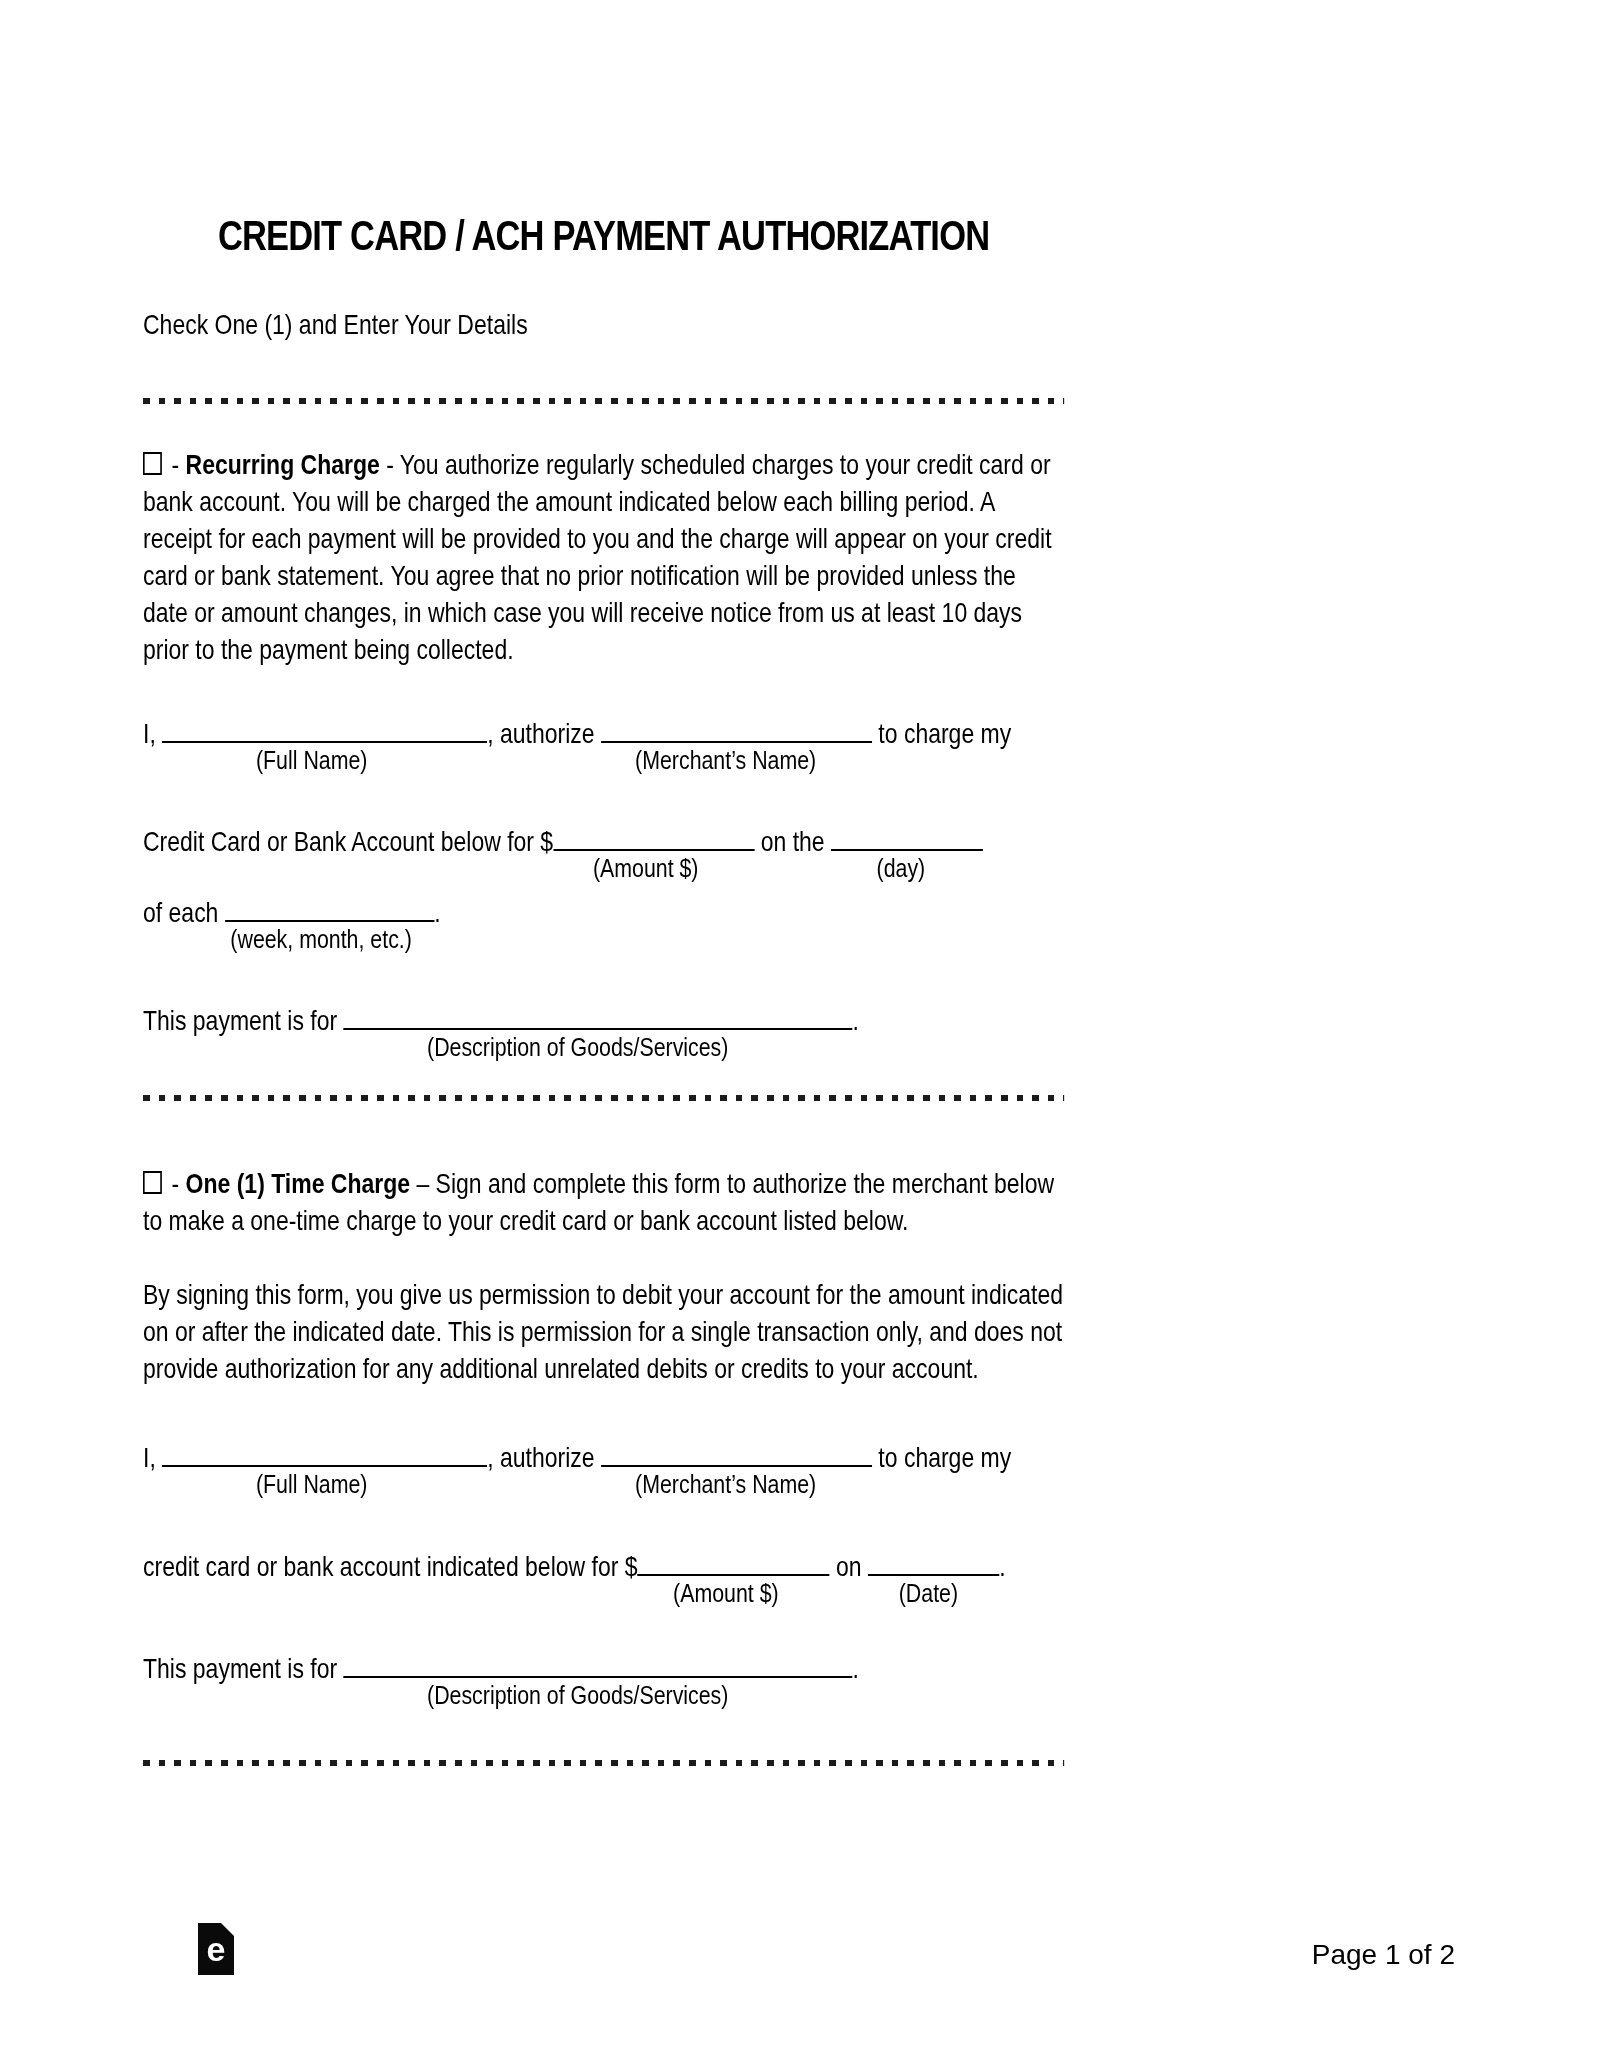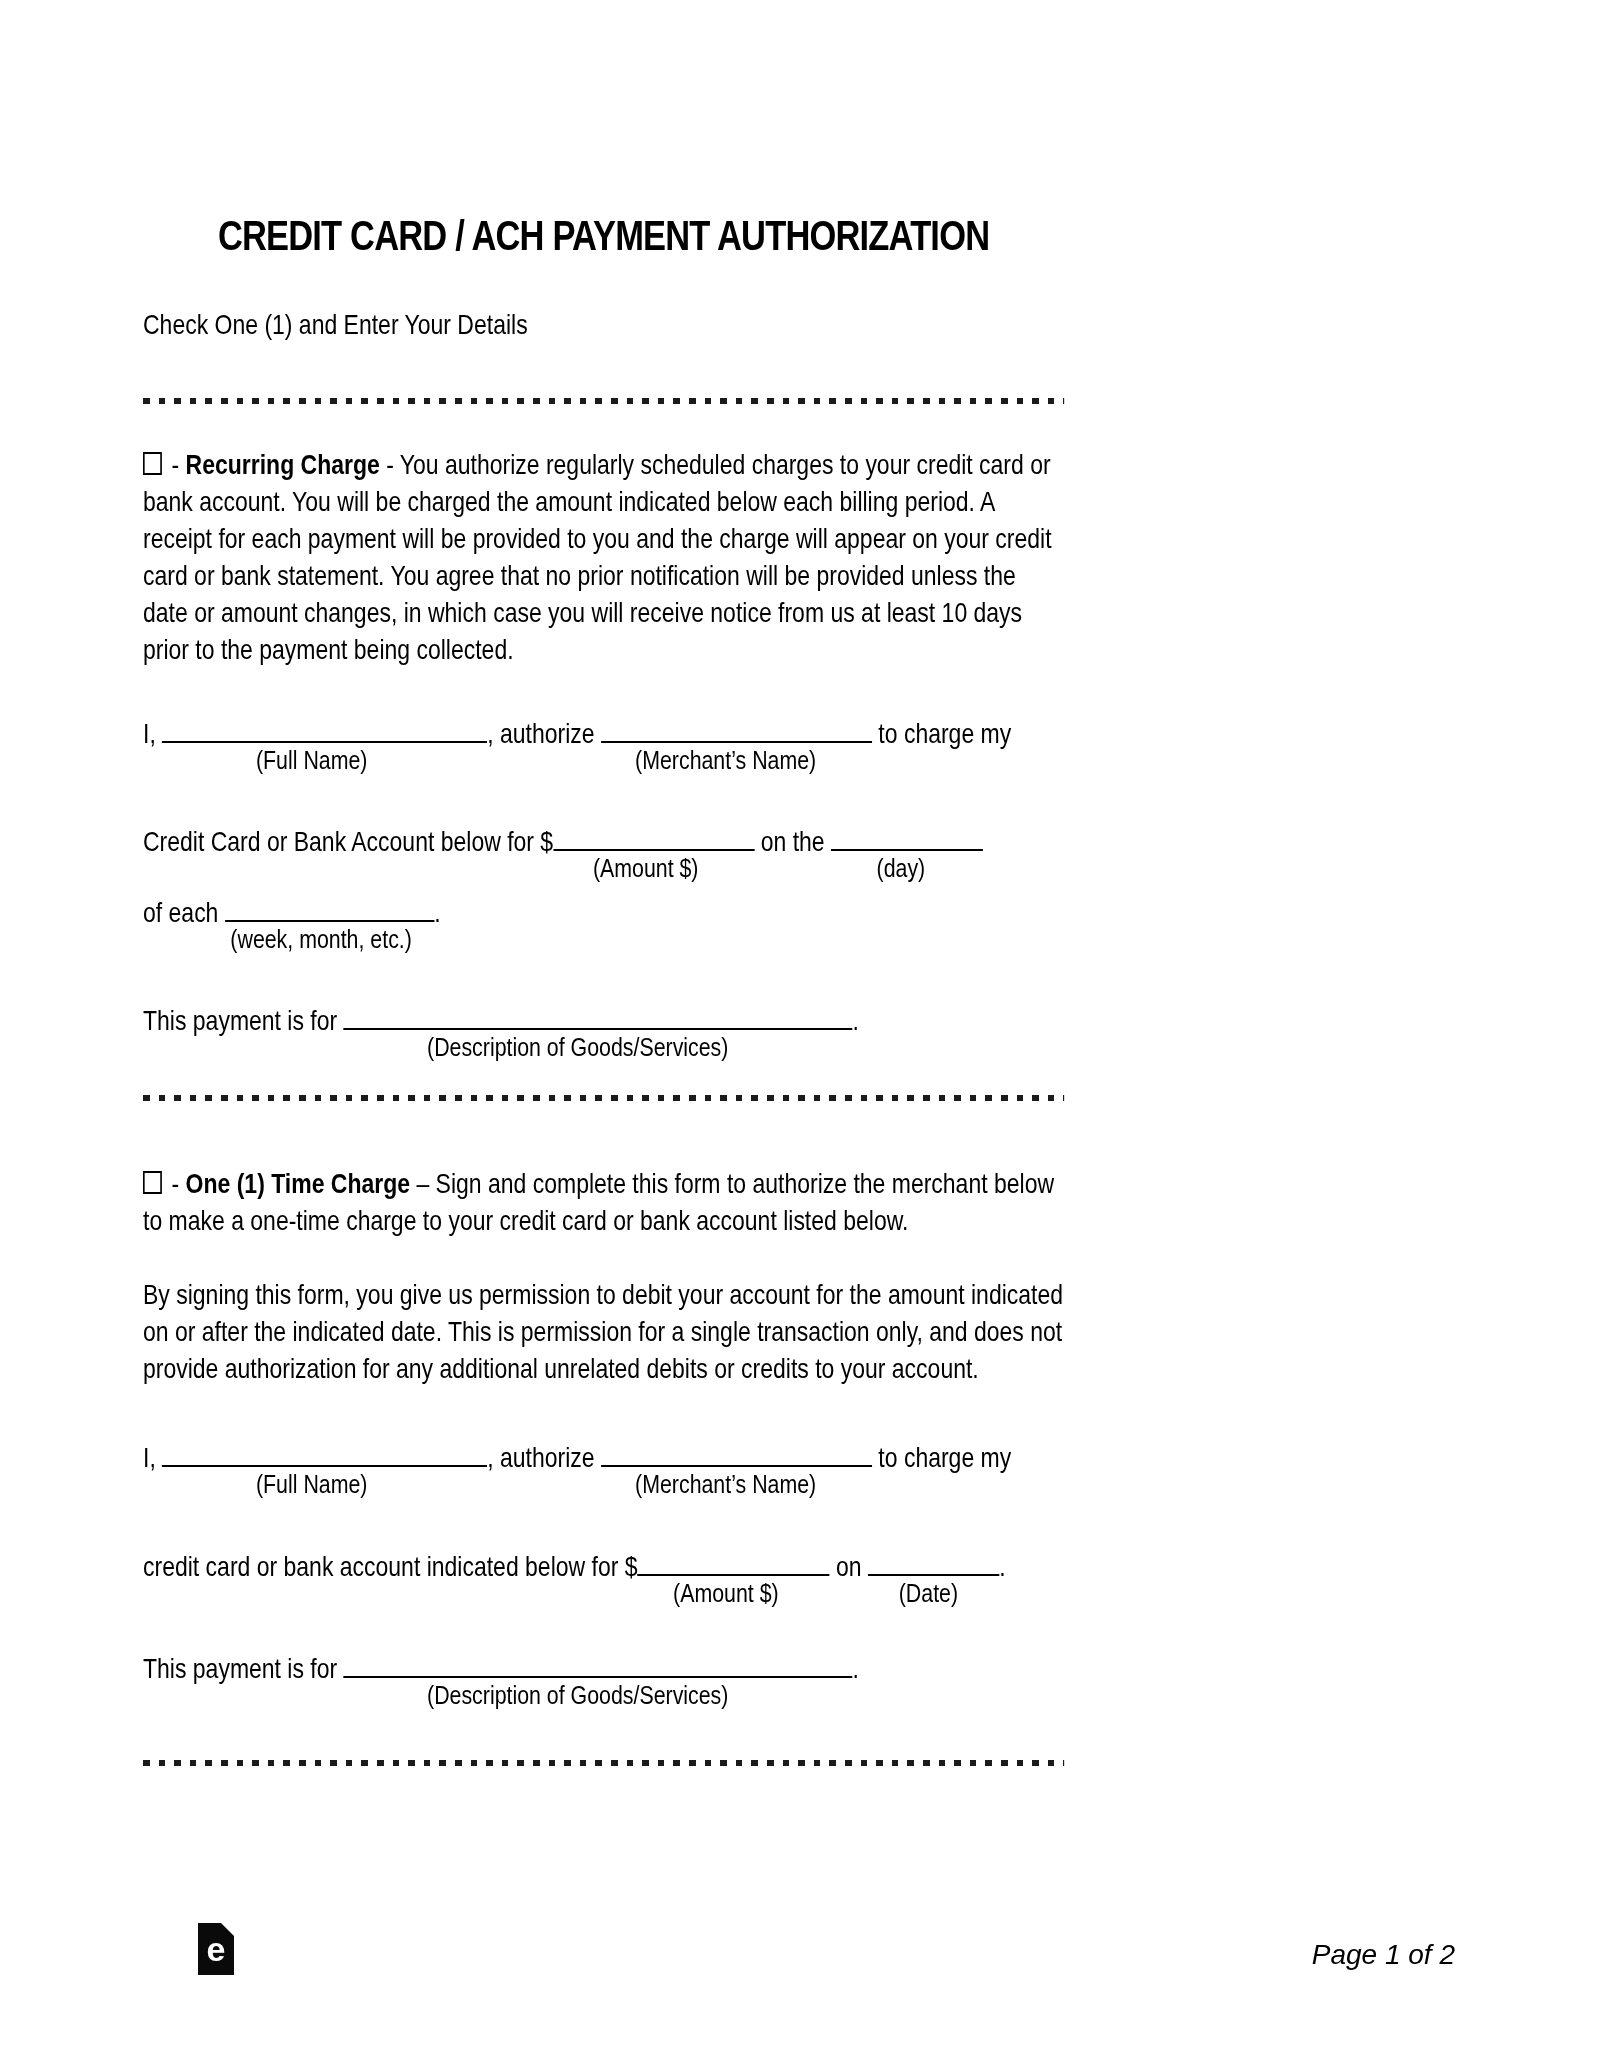--- a/index.html
+++ b/index.html
@@ -128,21 +128,20 @@
     color: #ffffff;
     font-size: 34px;
     font-weight: 700;
   }
   .page-num {
     position: absolute;
     top: 1938px;
     right: 145px;
     font-size: 28px;
     line-height: 34px;
-    font-style: italic;
   }
 </style>
 </head>
 <body>
 
 <div class="page">
   <div class="content">
 
     <div class="title">CREDIT CARD / ACH PAYMENT AUTHORIZATION</div>
 

